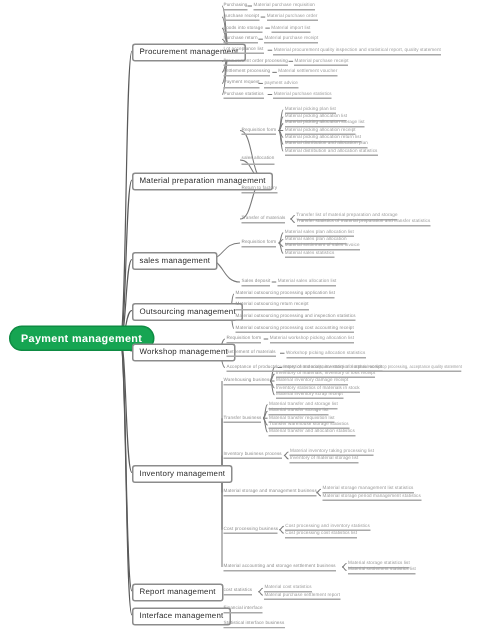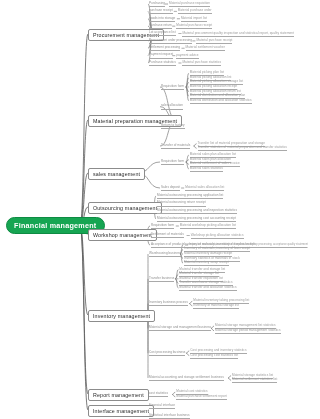--- a/index.html
+++ b/index.html
@@ -150,21 +150,21 @@
         <path d="M228.05,378 C229.70000000000002,378 229.4,375.7 231.05,375.7"></path>
         <path d="M228.05,378 C229.70000000000002,378 229.4,380.3 231.05,380.3"></path>
         <path d="M140.35,394 C144.5575,394 143.7925,394.5 148,394.5"></path>
         <path d="M172.25,394.5 C173.9,394.5 173.6,392.2 175.25,392.2"></path>
         <path d="M172.25,394.5 C173.9,394.5 173.6,396.8 175.25,396.8"></path>
         <path d="M148,410 C148,410 148,406 148,406"></path>
         <path d="M148,410 C148,410 148,416 148,416"></path>
       </g>
   </svg>
   <div id="nodes">
-      <div class="root" style="left: 6px; top: 217px;">Financial management</div>
+      <div class="root" style="left: 6px; top: 217px;">Payment management</div>
       <div class="n1" style="left: 88px; top: 29px;">Procurement management</div>
       <div class="n2" style="left: 149px; top: 1.8px;">Purchasing</div>
       <div class="n3" style="left: 169px; top: 2px;">Material purchase requisition</div>
       <div class="n2" style="left: 149px; top: 9.175px;">purchase receipt</div>
       <div class="n3" style="left: 177.8px; top: 9.375px;">Material purchase order</div>
       <div class="n2" style="left: 149px; top: 16.55px;">goods into storage</div>
       <div class="n3" style="left: 180.9px; top: 16.75px;">Material import list</div>
       <div class="n2" style="left: 149px; top: 23.925px;">Purchase return</div>
       <div class="n3" style="left: 176.25px; top: 24.125px;">Material purchase receipt</div>
       <div class="n2" style="left: 149px; top: 31.3px;">Lot acceptance list</div>

